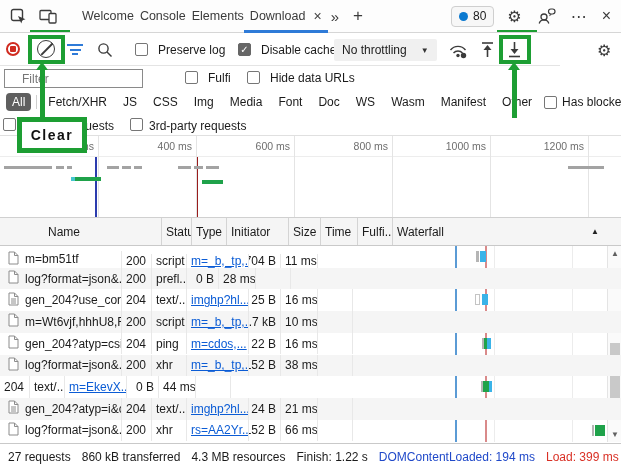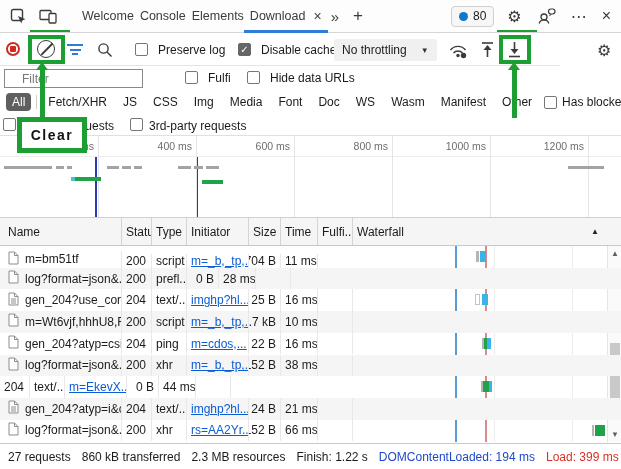--- a/index.html
+++ b/index.html
@@ -288,21 +288,21 @@
       <div class="ov-gray" style="left: 178px; width: 13px;"></div>
       <div class="ov-gray" style="left: 194px; width: 9px;"></div>
       <div class="ov-gray" style="left: 206px; width: 13px;"></div>
       <div class="ov-gray" style="left: 568px; width: 36px;"></div>
       <div class="ov-green" style="left: 75px; width: 26px; top: 41px;"></div>
       <div class="ov-green" style="left: 202px; width: 21px; top: 44px;"></div>
       <div class="ov-teal" style="left: 71px; width: 4px; top: 41px;"></div>
     </div>
 
   <div class="thead" id="thead">
-      <div class="th" style="width: 122px; flex: 0 0 auto;">Name</div>
+      <div class="th" style="width: 122px; flex: 0 0 auto; margin-left: 40px;">Name</div>
       <div class="th" style="width: 30px; flex: 0 0 auto;">Status</div>
       <div class="th" style="width: 35px; flex: 0 0 auto;">Type</div>
       <div class="th" style="width: 62px; flex: 0 0 auto; text-align: center;">Initiator</div>
       <div class="th" style="width: 32px; flex: 0 0 auto;">Size</div>
       <div class="th" style="width: 37px; flex: 0 0 auto;">Time</div>
       <div class="th" style="width: 35px; flex: 0 0 auto;">Fulfi...</div>
       <div class="th wf">
         <div>Waterfall</div>
         <div class="sort-ic">▲</div>
       </div>
@@ -493,21 +493,21 @@
         <div class="td size" style="width: 32px; flex: 0 0 auto;">152 B</div>
         <div class="td" style="width: 37px; flex: 0 0 auto;">66 ms</div>
         <div class="td" style="width: 35px; flex: 0 0 auto;"></div>
         <div class="td wfcell"></div>
       </div>
     </div>
 
   <div class="footer" id="footer">
       <div>27 requests</div>
       <div>860 kB transferred</div>
-      <div>2.3 MB resources</div>
+      <div>4.3 MB resources</div>
       <div>Finish: 1.22 s</div>
       <div class="dcl">DOMContentLoaded: 194 ms</div>
       <div class="load">Load: 399 ms</div>
     </div>
 
   <div class="anno-box" style="left:28px;top:35px;width:37px;height:29px"></div>
   <div class="anno-arrow" style="left:36px;top:62px"></div>
   <div class="anno-stem" style="left:40px;top:69px;height:49px"></div>
   <div class="anno-label" style="left:17px;top:117px;width:70px;height:36px">Clear</div>
 

